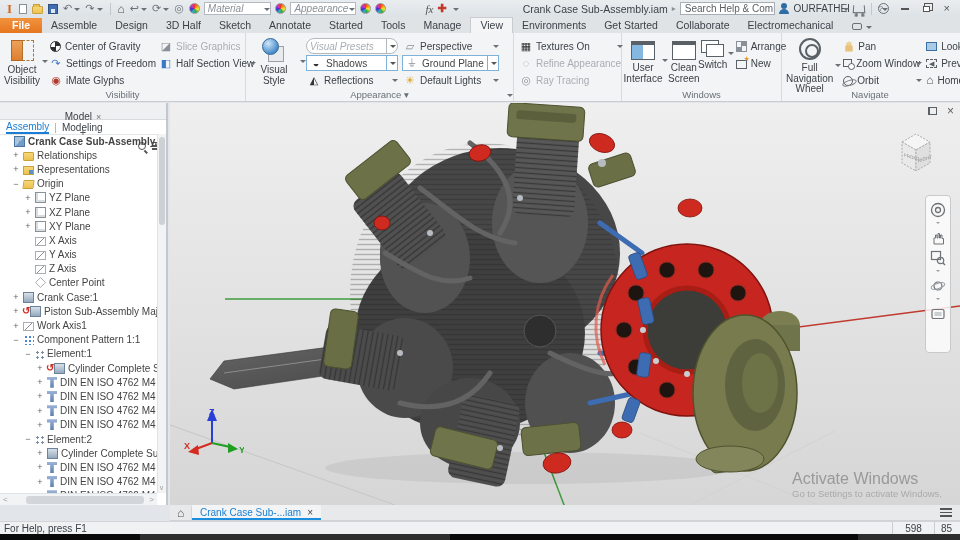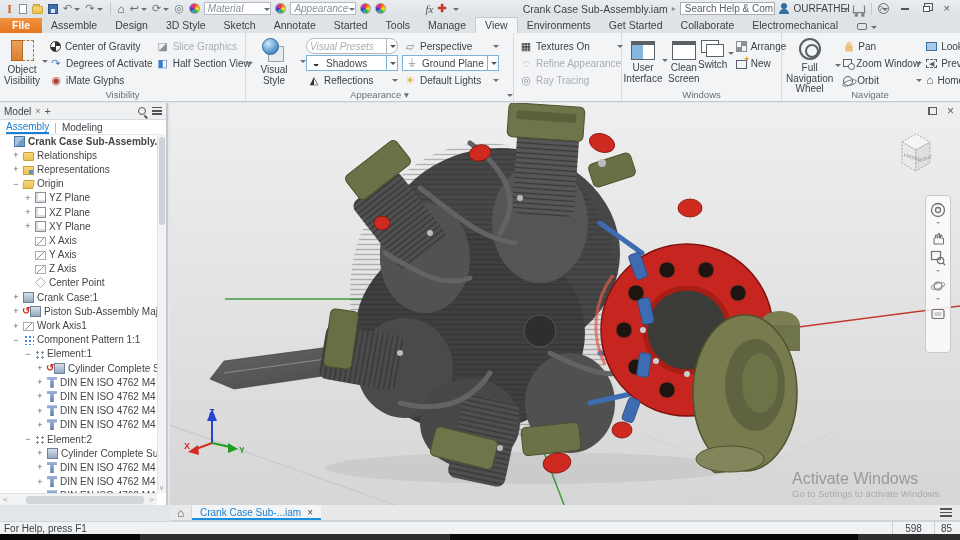--- a/index.html
+++ b/index.html
@@ -85,21 +85,21 @@
   .i-zoomwin{width:9px;height:8px;border:1px solid #596066;}
   .i-zoomwin::after{content:"";position:absolute;right:-4px;bottom:-4px;width:5px;height:5px;border:1px solid #596066;border-radius:50%;background:#fff;}
   .i-orbit{width:10px;height:10px;border:1px solid #596066;border-radius:50%;margin-top:1px;}
   .i-orbit::after{content:"";position:absolute;left:-2px;top:3px;width:13px;height:4px;border:1px solid #7a8086;border-radius:50%;transform:rotate(-18deg);}
   .i-lookat{width:11px;height:9px;border:1px solid #3a6fa0;background:#a9cbe8;margin-top:1px;}
   .i-prev{width:11px;height:9px;border:1px dashed #596066;color:#596066;font-size:7px;line-height:8px;text-align:center;}
   .i-hand{width:11px;height:11px;background:#e8c27a;clip-path:polygon(18% 100%,18% 45%,30% 45%,30% 18%,42% 18%,42% 45%,46% 45%,46% 8%,58% 8%,58% 45%,62% 45%,62% 18%,74% 18%,74% 48%,86% 48%,86% 100%);}
 
   
   .browser{position:absolute;left:0;top:103px;width:168px;height:402px;background:#fff;border-right:2px solid #c4c8cc;}
-  .bhead{height:15px;background:#eef0f2;border-bottom:1px solid #d8dbde;display:flex;align-items:center;padding:8px 4px;gap:4px;font-size:10px;}
+  .bhead{height:15px;background:#eef0f2;border-bottom:1px solid #d8dbde;display:flex;align-items:center;padding:8px 4px;gap:4px;font-size:10px;flex-direction:column;}
   .bhead .mtab{display:flex;gap:4px;align-items:center;color:#3c4248;}
   .bhead .x{color:#777;font-size:9px;}
   .bhead .plus{color:#555;font-size:11px;}
   .bhead .right{margin-left:auto;display:flex;gap:6px;align-items:center;}
   .i-search{width:8px;height:8px;border:1.3px solid #555;border-radius:50%;}
   .i-search::after{content:"";position:absolute;right:-3px;bottom:-3px;width:4px;height:1.5px;background:#555;transform:rotate(45deg);}
   .i-burger{width:10px;height:8px;background:repeating-linear-gradient(#555 0 1.5px,transparent 1.5px 3.2px);}
   .btabs{height:15px;display:flex;align-items:center;gap:5px;padding:0 6px;border-bottom:1px solid #e4e7ea;font-size:10px;}
   .btabs .asm{color:#1a7fd4;border-bottom:2px solid #1a7fd4;}
   .btabs .pipe{color:#aaa;}
@@ -210,21 +210,21 @@
       <span class="i-min"></span>
       <span class="i-restore"></span>
       <span class="i-close">×</span>
     </span>
   </div>
 
   <div class="tabrow">
     <span class="rtab file">File</span>
     <span class="rtab">Assemble</span>
     <span class="rtab">Design</span>
-    <span class="rtab">3D Style</span>
+    <span class="rtab">3D Half</span>
     <span class="rtab">Sketch</span>
     <span class="rtab">Annotate</span>
     <span class="rtab">Started</span>
     <span class="rtab">Tools</span>
     <span class="rtab">Manage</span>
     <span class="rtab active">View</span>
     <span class="rtab">Environments</span>
     <span class="rtab">Get Started</span>
     <span class="rtab">Collaborate</span>
     <span class="rtab">Electromechanical</span>
@@ -241,21 +241,21 @@
         <span class="bi bi-objvis"></span>
         <span>Object Visibility</span>
       </div>
       <div class="col">
         <div class="srow">
           <span class="ic i-cog"></span>
           <span>Center of Gravity</span>
         </div>
         <div class="srow">
           <span class="sicon blue">↷</span>
-          <span>Degrees of Activate</span>
+          <span>Settings of Freedom</span>
         </div>
         <div class="srow">
           <span class="sicon red">◉</span>
           <span>iMate Glyphs</span>
         </div>
       </div>
       <div class="col">
         <div class="srow dis">
           <span class="sicon gray">◪</span>
           <span>Slice Graphics</span>

